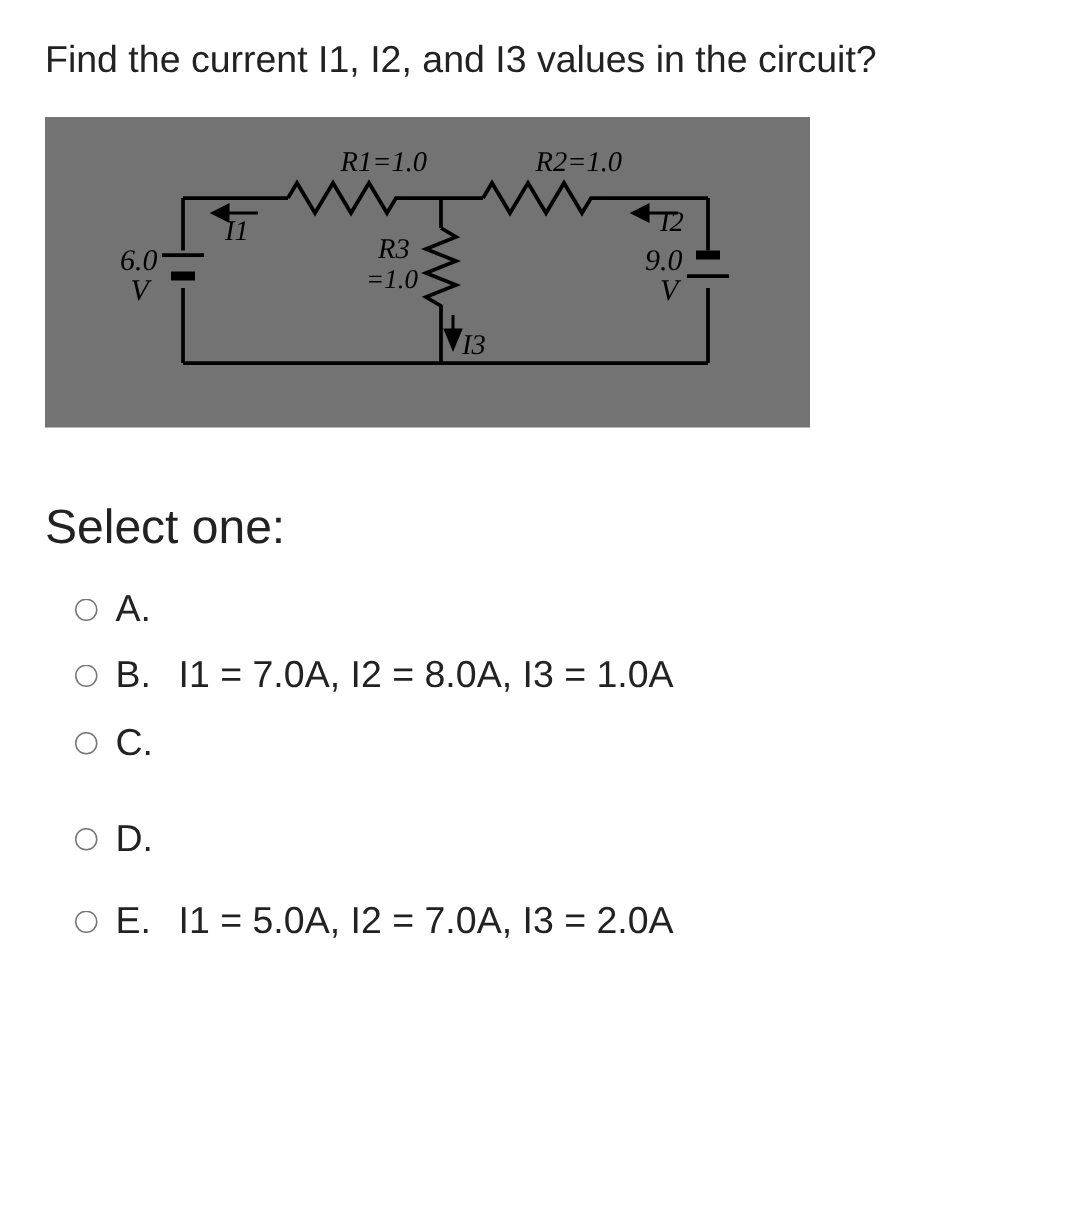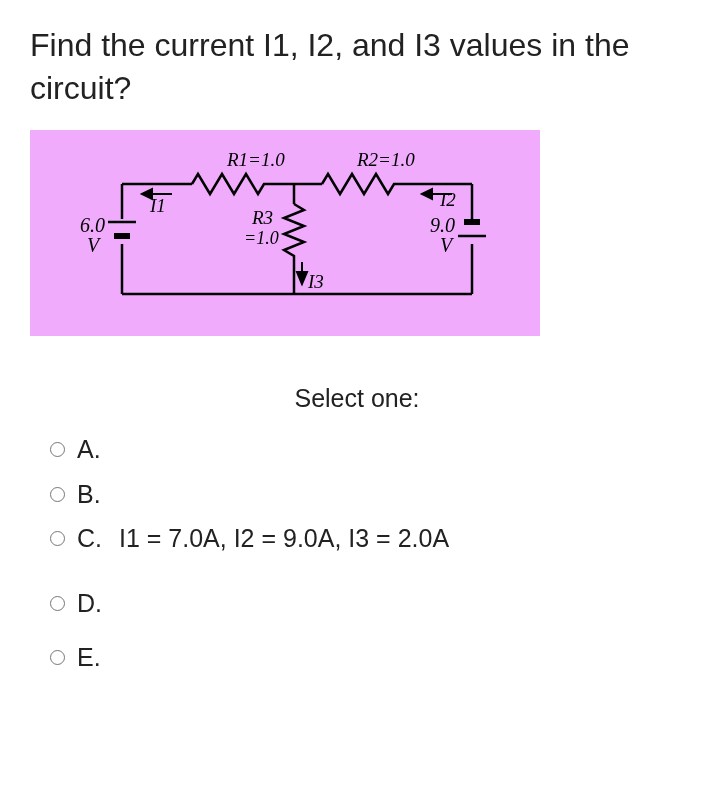--- a/index.html
+++ b/index.html
@@ -8,37 +8,36 @@
       box-sizing: border-box;
     }
     body {
       font-family: Arial, Helvetica, sans-serif;
       background: #fff;
       padding: 24px 30px;
       width: 714px;
       color: #222;
     }
     .question-text {
-      font-size: 32px;
+      font-size: 25px;
       line-height: 1.35;
       margin-bottom: 20px;
     }
     .circuit-box {
-      background: #f0abfc;
+      background: #737373;
       padding: 14px 12px 18px 12px;
       margin-bottom: 48px;
       width: 510px;
     }
     .circuit-svg-wrap {
       width: 100%;
     }
     .select-label {
-      font-size: 25px;
+      font-size: 32px;
       margin-bottom: 14px;
-      text-align: center;
     }
     .options {
       display: flex;
       flex-direction: column;
     }
     .option {
       display: flex;
       align-items: center;
       padding: 6px 0 6px 20px;
       font-size: 25px;
@@ -147,29 +146,30 @@
 <div class="select-label">Select one:</div>
 
 <div class="options">
   <label class="option">
     <input type="radio" name="answer" style="">
     <span class="opt-letter">A.</span>
   </label>
   <label class="option">
     <input type="radio" name="answer" style="">
     <span class="opt-letter">B.</span>
+    <span>I1 = 7.0A, I2 = 8.0A, I3 = 1.0A</span>
   </label>
   <label class="option">
     <input type="radio" name="answer" style="">
     <span class="opt-letter">C.</span>
-    <span>I1 = 7.0A, I2 = 9.0A, I3 = 2.0A</span>
   </label>
   <div class="gap"></div>
   <label class="option">
     <input type="radio" name="answer" style="">
     <span class="opt-letter">D.</span>
   </label>
   <div class="gap-small"></div>
   <label class="option">
     <input type="radio" name="answer" style="">
     <span class="opt-letter">E.</span>
+    <span>I1 = 5.0A, I2 = 7.0A, I3 = 2.0A</span>
   </label>
 </div>
 
 </body></html>

